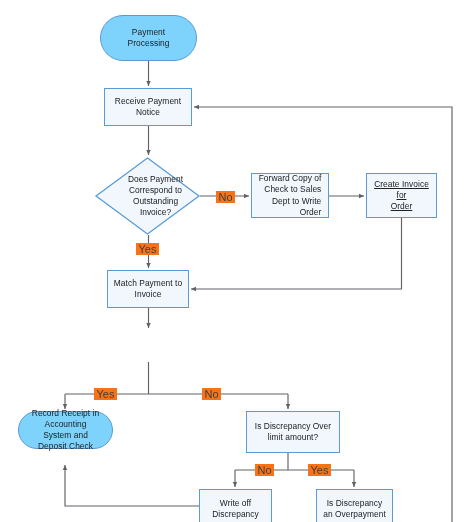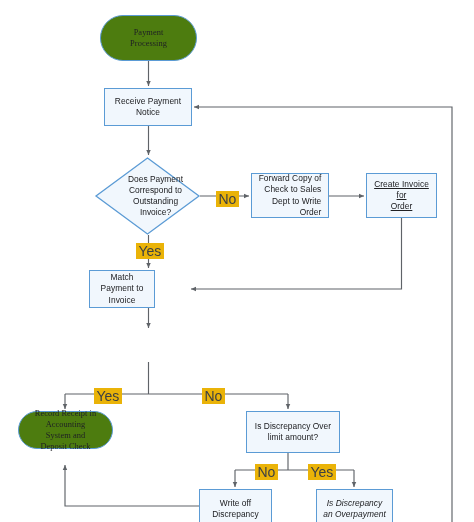--- a/index.html
+++ b/index.html
@@ -39,24 +39,23 @@
     line-height: 1.32;
     letter-spacing: 0.05px;
     padding: 2px 3px;
     z-index: 2;
   }
   .process {
     background: #f1f7fd;
     border: 1.3px solid #5b9bd5;
   }
   .terminator {
-    background: #4d7c0f;
+    background: #7dd3fc;
     border: 1.3px solid #5b9bd5;
     border-radius: 999px;
-    font-family: Liberation Serif, serif;
   }
   .diamond-wrap {
     position: absolute;
     z-index: 2;
   }
   .diamond-wrap svg {
     position: absolute;
     left: 0;
     top: 0;
     overflow: visible;
@@ -72,23 +71,23 @@
     justify-content: center;
     text-align: center;
     color: #202124;
     font-size: 8.4px;
     line-height: 1.34;
     padding: 0 14px;
     box-sizing: border-box;
   }
   .edge-label {
     position: absolute;
-    font-size: 14px;
+    font-size: 11px;
     color: #3c4043;
-    background: #eab308;
+    background: #f97316;
     padding: 0 2.5px;
     z-index: 3;
     white-space: nowrap;
   }
 </style>
 </head>
 <body>
 
 <div id="canvas">
 
@@ -157,21 +156,21 @@
 Check to Sales
 Dept to Write
 Order</span>
   </div>
 
   <div class="node process" style="left:366px; top:173px; width:71px; height:45px;text-decoration:underline;">
     <span style="white-space:pre-line;">Create Invoice for
 Order</span>
   </div>
 
-  <div class="node process" style="left:89px; top:270px; width:66px; height:38px;">
+  <div class="node process" style="left:107px; top:270px; width:82px; height:38px;">
     <span style="white-space:pre-line;">Match Payment to
 Invoice</span>
   </div>
 
 
   <div class="node terminator" style="left:18px; top:411px; width:95px; height:38px;">
     <span style="white-space:pre-line;">Record Receipt in
 Accounting
 System and
 Deposit Check</span>
@@ -181,21 +180,21 @@
     <span style="white-space:pre-line;">Is Discrepancy Over
 limit amount?</span>
   </div>
 
   <div class="node process" style="left:199px; top:489px; width:73px; height:40px;">
     <span style="white-space:pre-line;">Write off
 Discrepancy</span>
   </div>
 
   <div class="node process" style="left:316px; top:489px; width:77px; height:40px;">
-    <span style="white-space:pre-line;font-style:italic;">Is Discrepancy
+    <span style="white-space:pre-line;">Is Discrepancy
 an Overpayment</span>
   </div>
 
   <div class="edge-label" style="left:216px; top:191px;">No</div>
   <div class="edge-label" style="left:136px; top:243px;">Yes</div>
   <div class="edge-label" style="left:94px; top:388px;">Yes</div>
   <div class="edge-label" style="left:202px; top:388px;">No</div>
   <div class="edge-label" style="left:255px; top:464px;">No</div>
   <div class="edge-label" style="left:308px; top:464px;">Yes</div>
 

